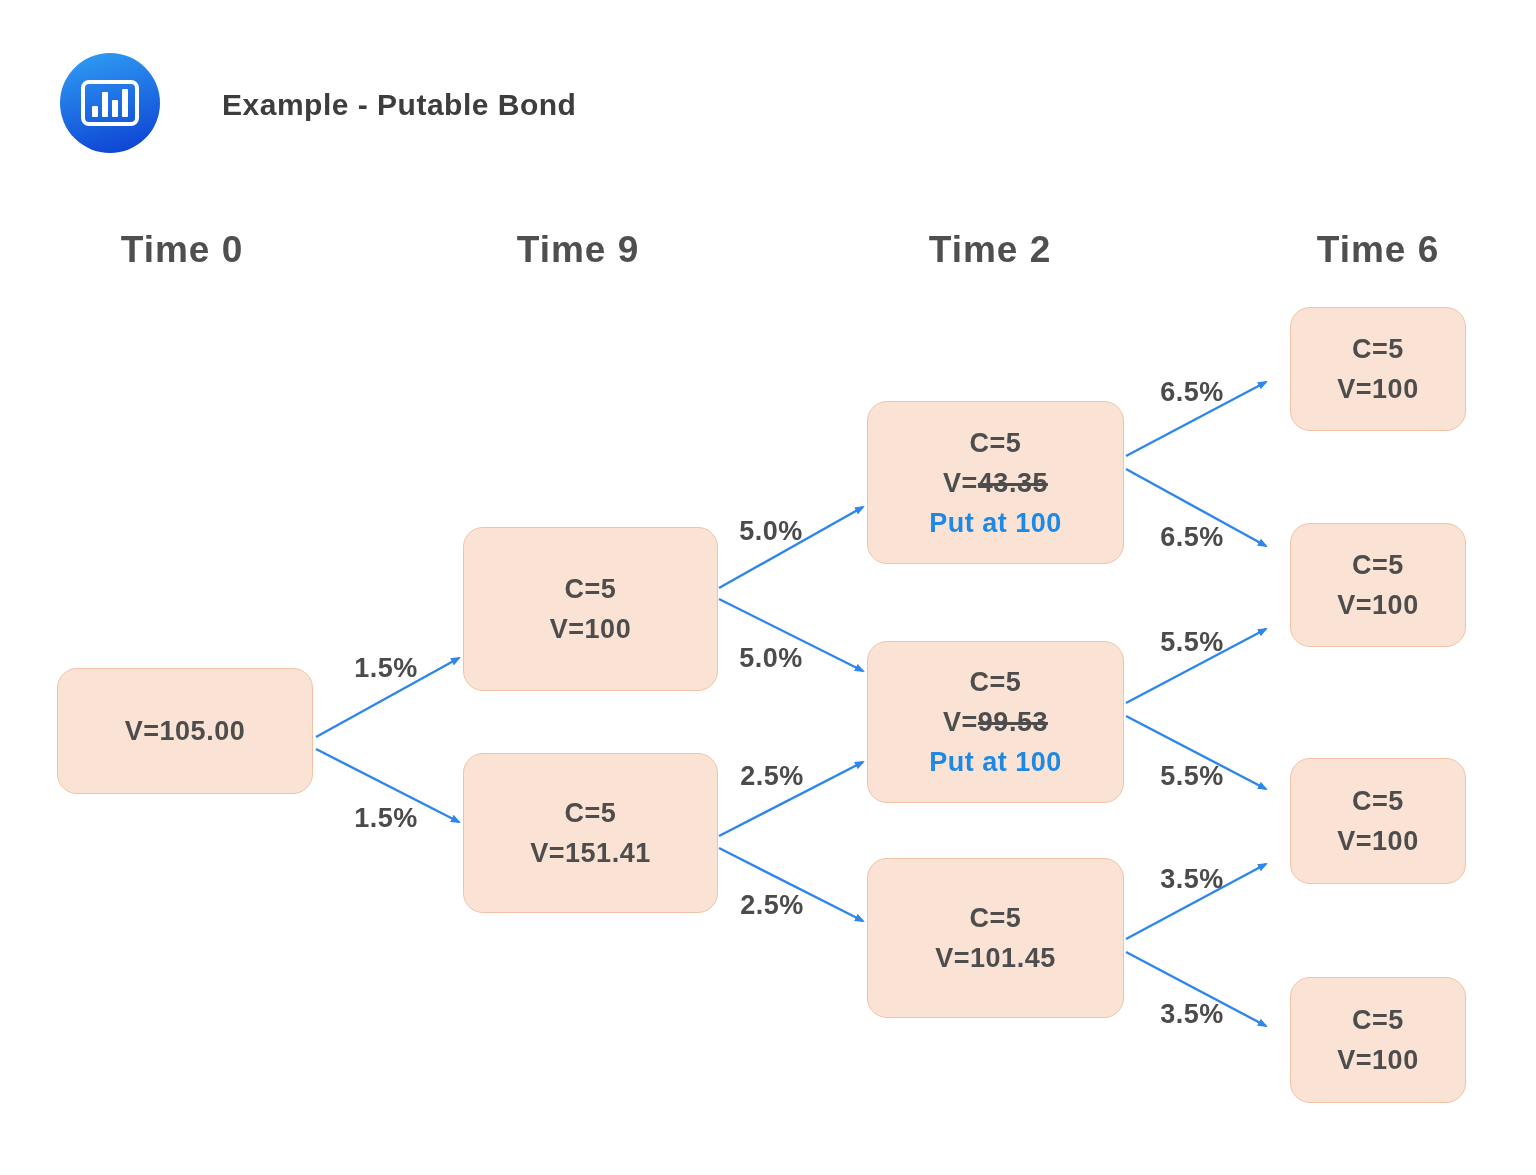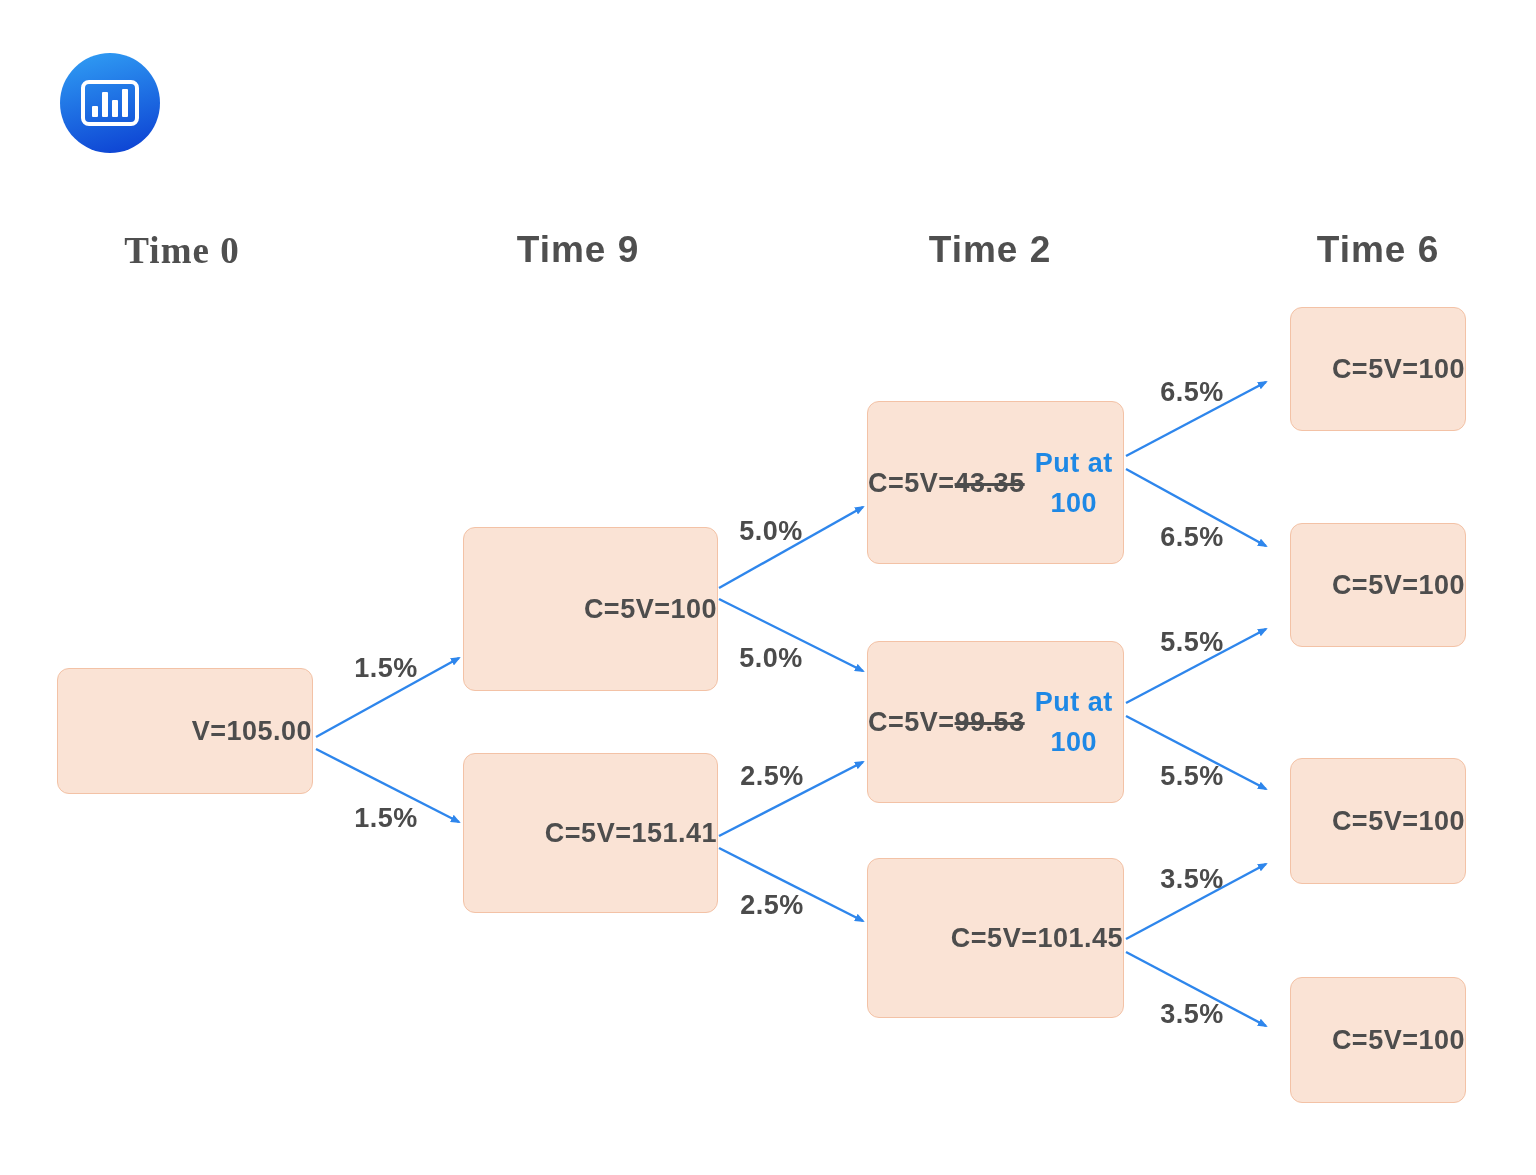--- a/index.html
+++ b/index.html
@@ -56,24 +56,25 @@
     letter-spacing: 1px;
     white-space: nowrap;
   }
 
   
   .node {
     position: absolute;
     box-sizing: border-box;
     background: var(--node-fill);
     border: 1.5px solid var(--node-border);
-    border-radius: 12px;
+    border-radius: 20px;
     display: flex;
+    flex-direction: column;
     align-items: center;
-    justify-content: flex-end;
+    justify-content: center;
     color: var(--node-text);
     font-size: 27px;
     font-weight: 700;
     line-height: 40px;
     letter-spacing: 0.5px;
     text-align: center;
   }
   .node .put { color: var(--put-text); }
   .strike { text-decoration: line-through; text-decoration-thickness: 2.5px; }
 
@@ -105,23 +106,24 @@
 
   <div class="logo">
     <div class="logo-frame">
         <div class="logo-bar" style="height: 11px;"></div>
         <div class="logo-bar" style="height: 25px;"></div>
         <div class="logo-bar" style="height: 17px;"></div>
         <div class="logo-bar" style="height: 28px;"></div>
       </div>
   </div>
 
+  <div class="page-title">Example - Putable Bond</div>
 
   <div>
-      <div class="col-header" style="left: 182px; top: 250px; font-family: Liberation Serif, serif;">Time 0</div>
+      <div class="col-header" style="left: 182px; top: 250px;">Time 0</div>
       <div class="col-header" style="left: 578px; top: 250px;">Time 9</div>
       <div class="col-header" style="left: 990px; top: 250px;">Time 2</div>
       <div class="col-header" style="left: 1378px; top: 250px;">Time 6</div>
     </div>
 
   <svg class="edges" width="1536" height="1175" viewBox="0 0 1536 1175">
     <defs>
       <marker id="arrowhead" markerWidth="10" markerHeight="8" refX="8" refY="4" orient="auto" markerUnits="userSpaceOnUse">
         <path d="M0,0 L10,4 L0,8 Z" fill="#2E86EC"></path>
       </marker>

